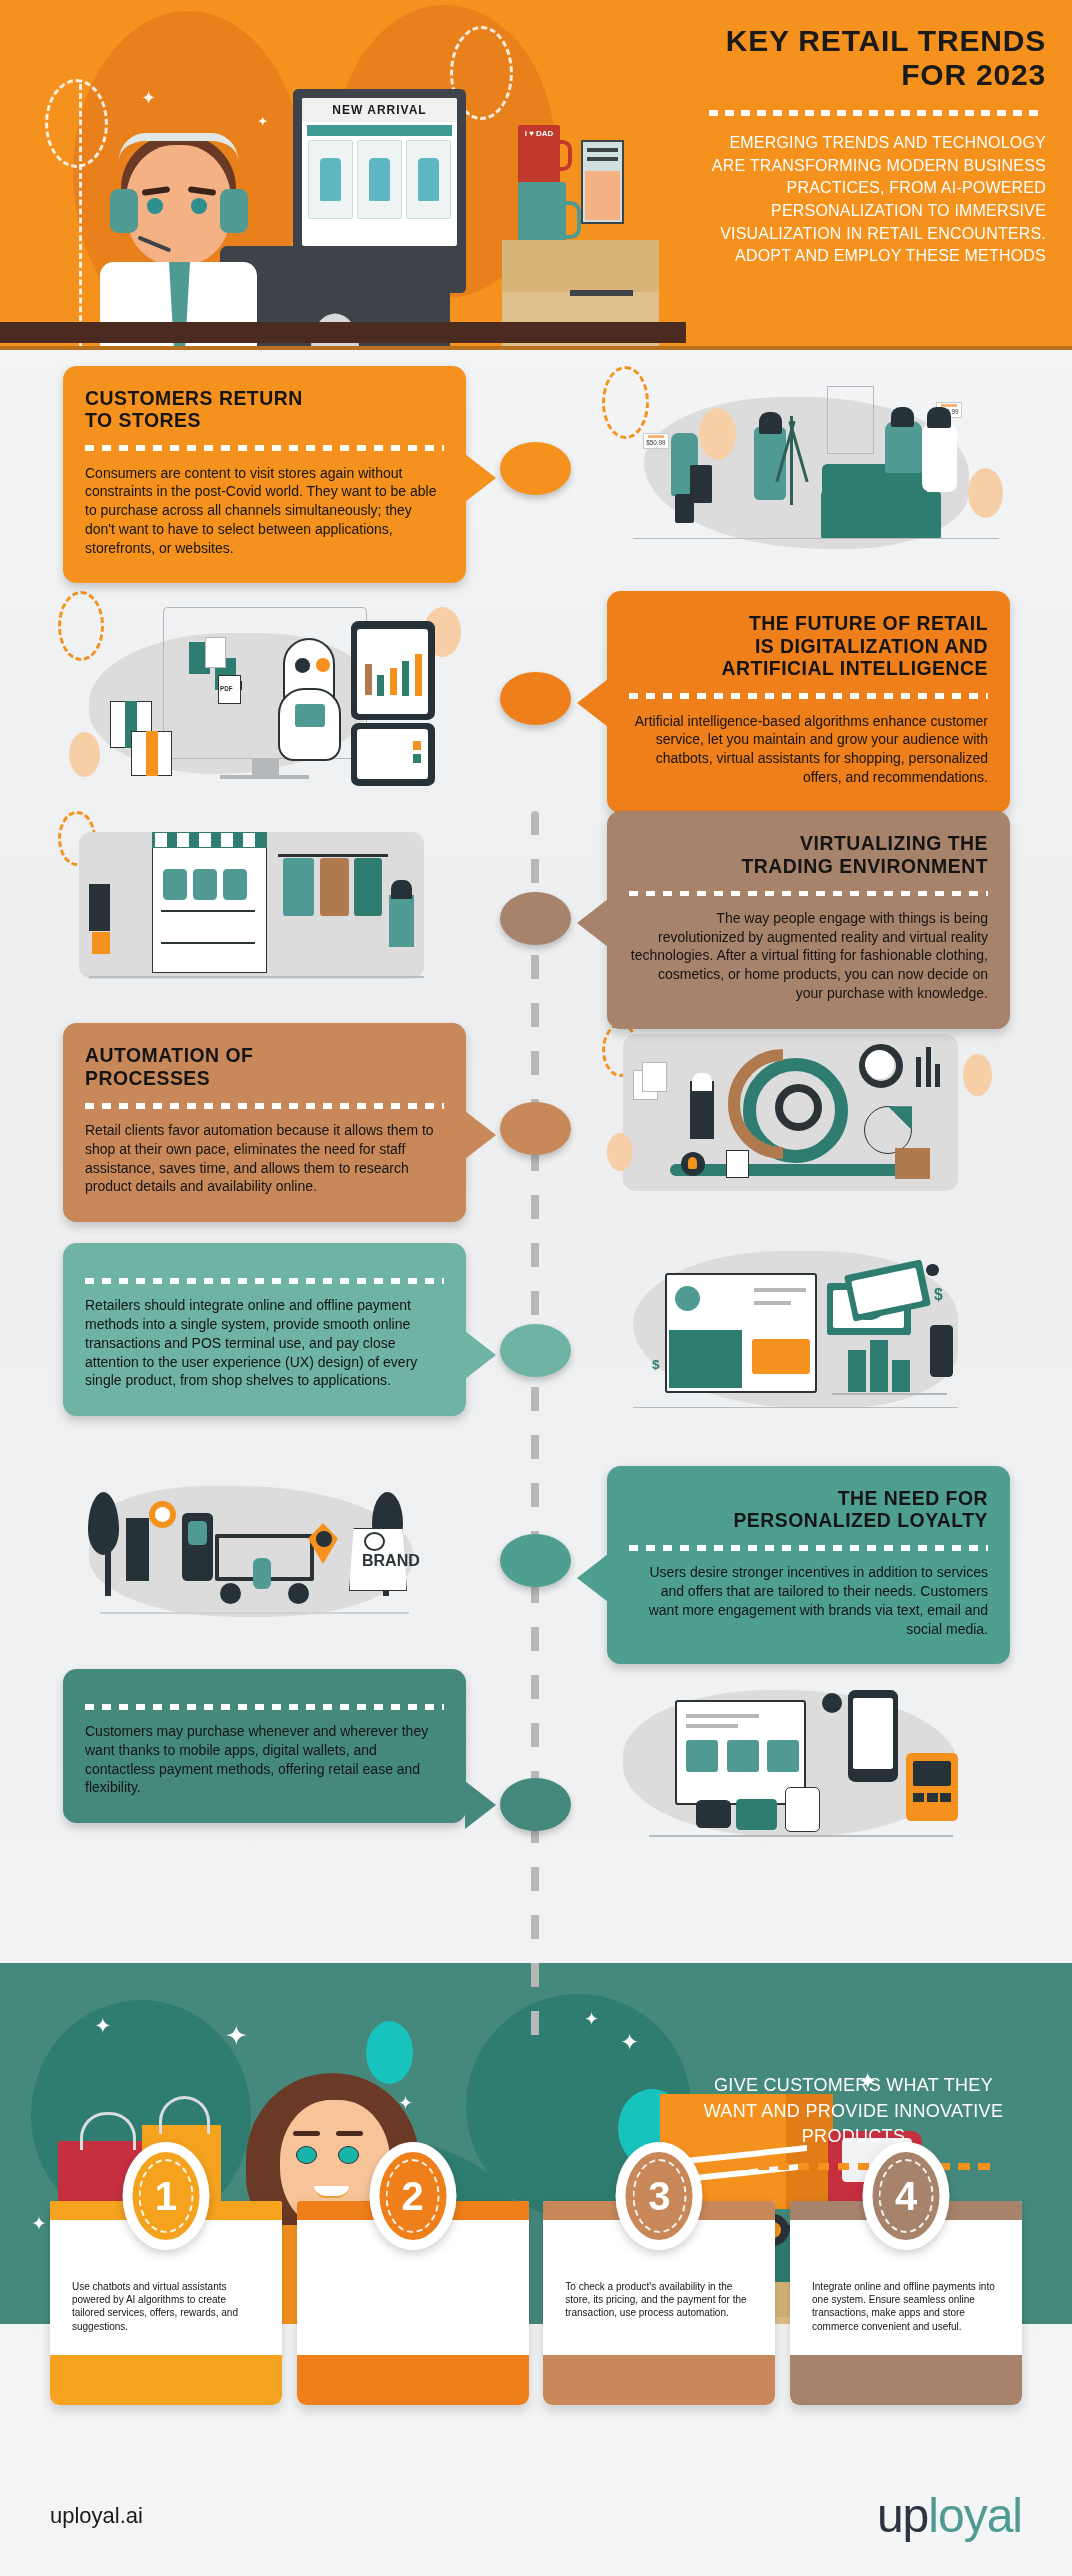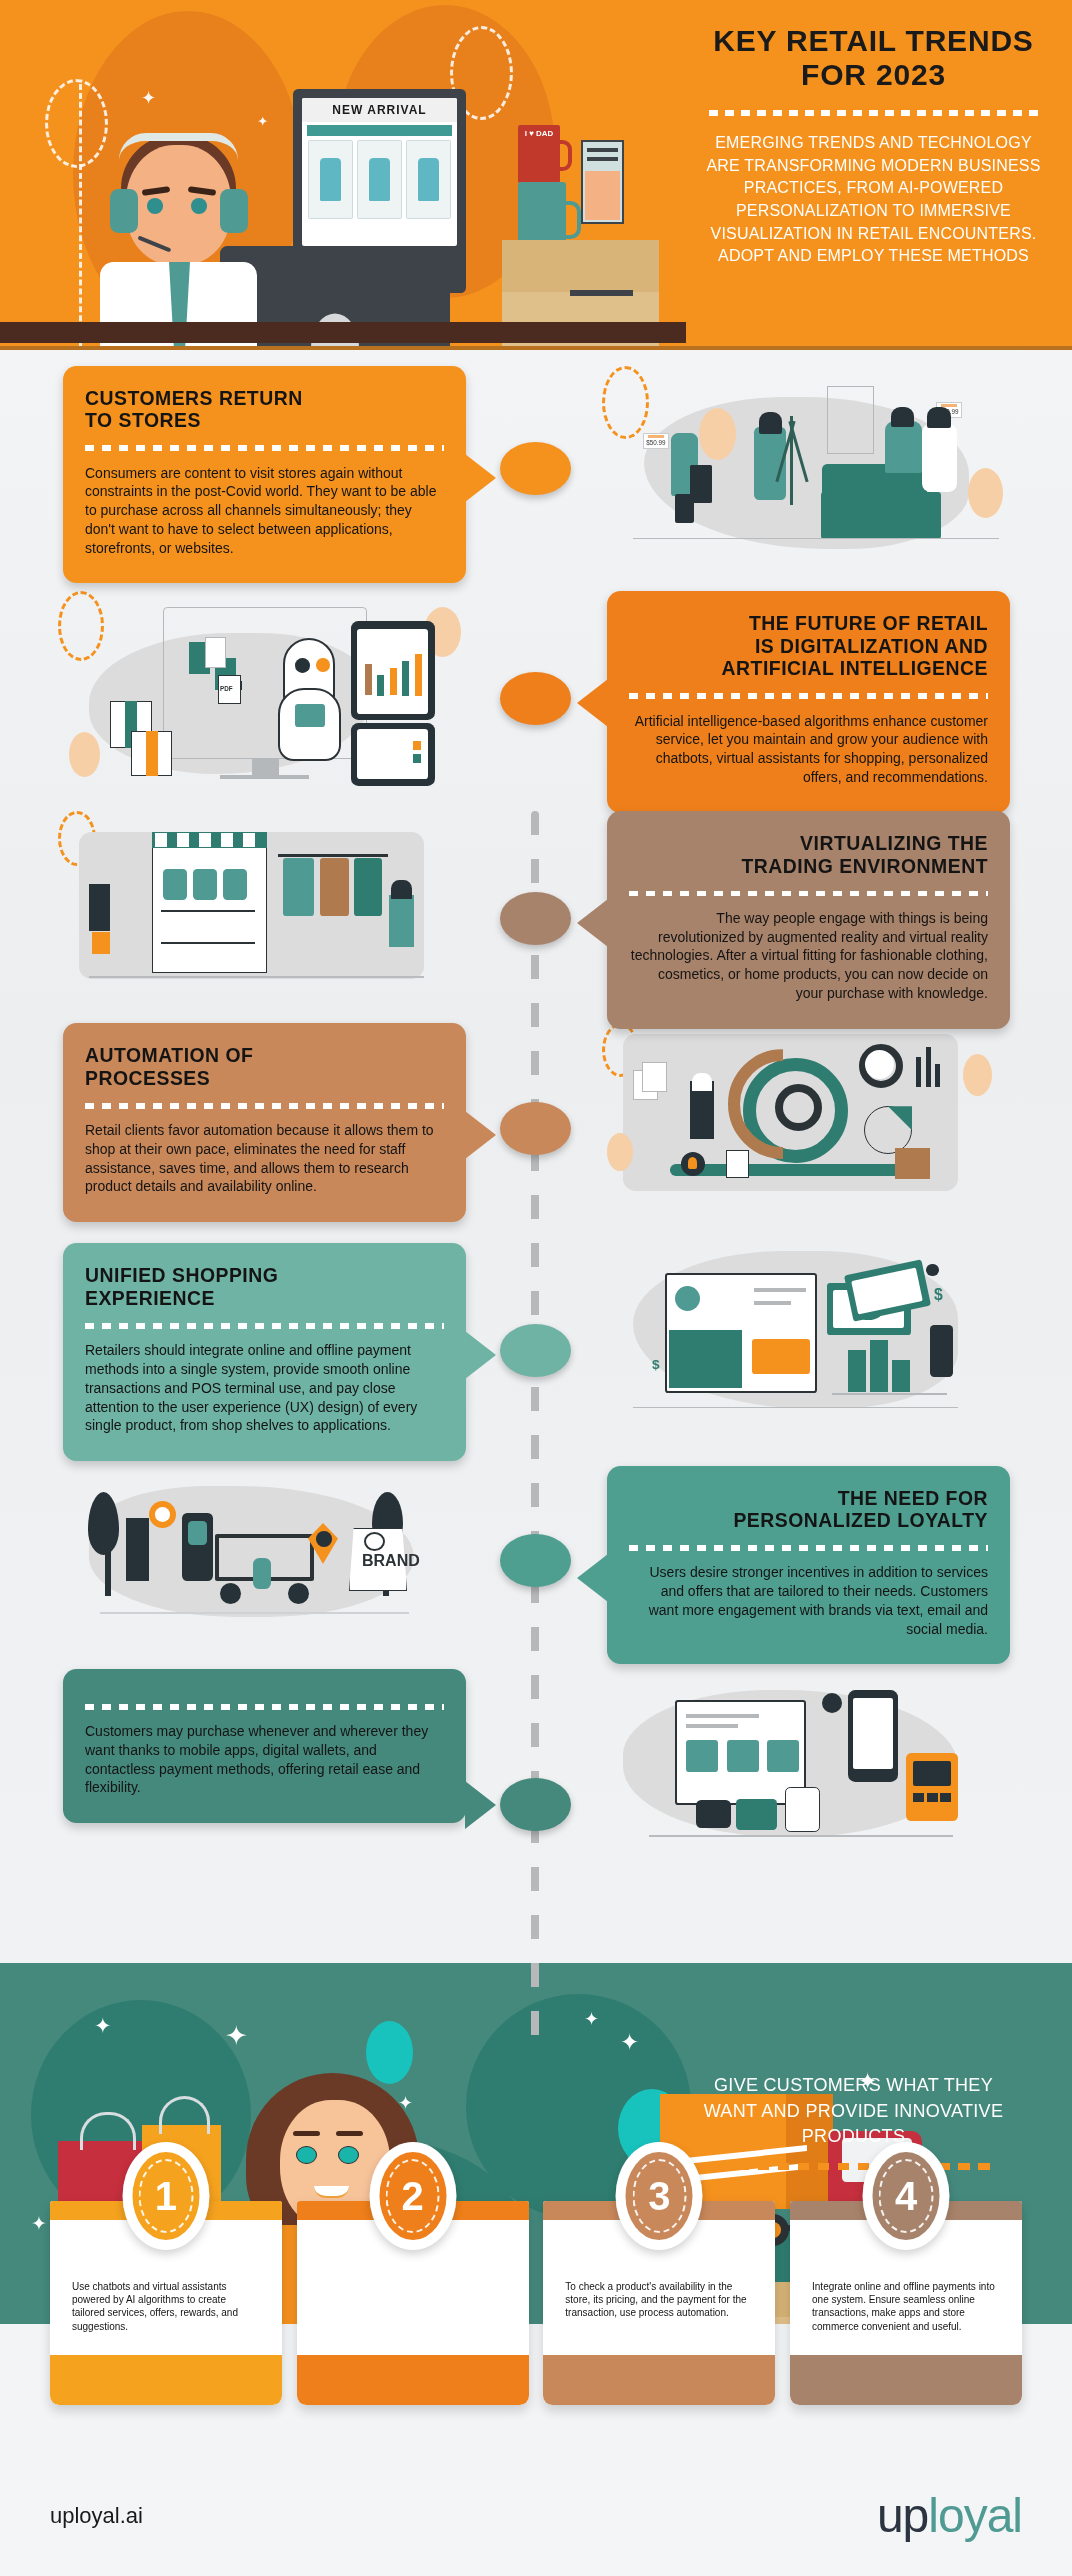--- a/index.html
+++ b/index.html
@@ -46,21 +46,21 @@
     position: absolute;
     color: #fff;
     line-height: 1;
     font-size: 18px;
     opacity: .95;
   }
   .hdr-left { position: absolute; left: 0; top: 0; width: 686px; height: 350px; }
   .hdr-right {
     position: absolute;
     left: 701px; top: 24px; width: 345px;
-    text-align: center;
+    text-align: right;
   }
   .hdr-title {
     color: #1a1a1a;
     font-weight: 900;
     font-size: 30px;
     letter-spacing: 0.8px;
     line-height: 1.14;
     text-transform: uppercase;
   }
   .hdr-divider {
@@ -594,22 +594,20 @@
         <div class="tealshape" style="left:268px;top:104px;width:18px;height:52px;"></div>
         <div class="tealshape" style="left:290px;top:124px;width:18px;height:32px;"></div>
         <div class="figline" style="left:230px;top:157px;width:115px;height:2.1px;background:#b4b8bb;"></div>
         <div style="position:absolute;left:332px;top:50px;font-size:15.7px;color:#2f7d70;font-weight:700;">$</div>
         <div style="position:absolute;left:50px;top:121px;font-size:13.6px;color:#2f7d70;font-weight:700;">$</div>
         <div class="dkshape" style="left:328px;top:89px;width:23px;height:52px;border-radius:4.2px;"></div>
         <div class="figline" style="left:31px;top:171px;width:325px;height:1.6px;background:#b9bcbe;"></div>
       </div>
       <div class="card left" style="top:18.3px;background:#6FB3A4;color:#6FB3A4;">
         <span class="tail"></span>
-        <h3>UNIFIED SHOPPING
-EXPERIENCE</h3>
         <div class="rule"></div>
         <p>Retailers should integrate online and offline payment methods into a single system, provide smooth online transactions and POS terminal use, and pay close attention to the user experience (UX) design) of every single product, from shop shelves to applications.</p>
       </div>
       <div class="node" style="top:99px;background:#6FB3A4;"></div>
     </div>
 
     <div class="row" style="height:209px;">
       <div class="illus left" style="top:0;height:183px;">
         <div class="ib grayblob" style="left:31px;top:31px;width:325px;height:131px;border-radius:40% 60% 50% 50%;"></div>
         <div class="dkshape" style="left:47px;top:42px;width:6.3px;height:99px;"></div>

